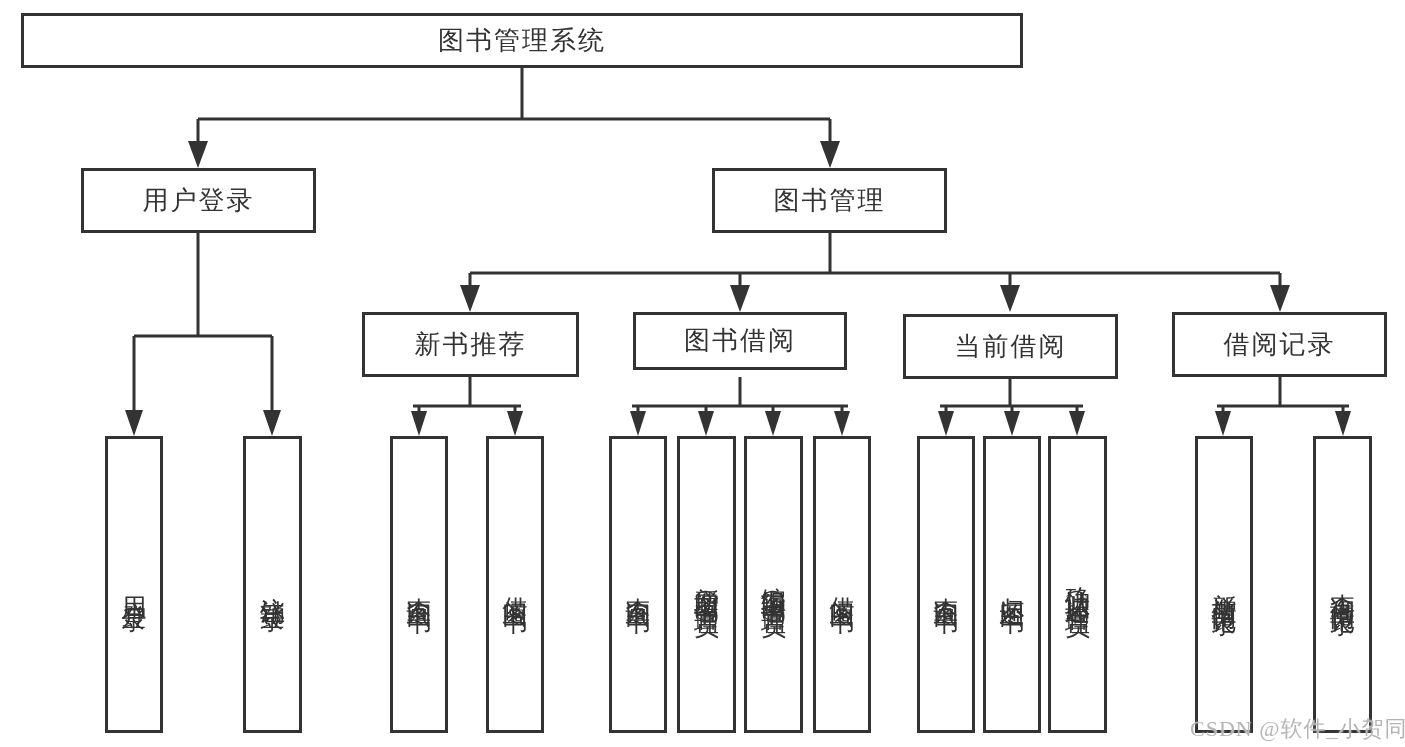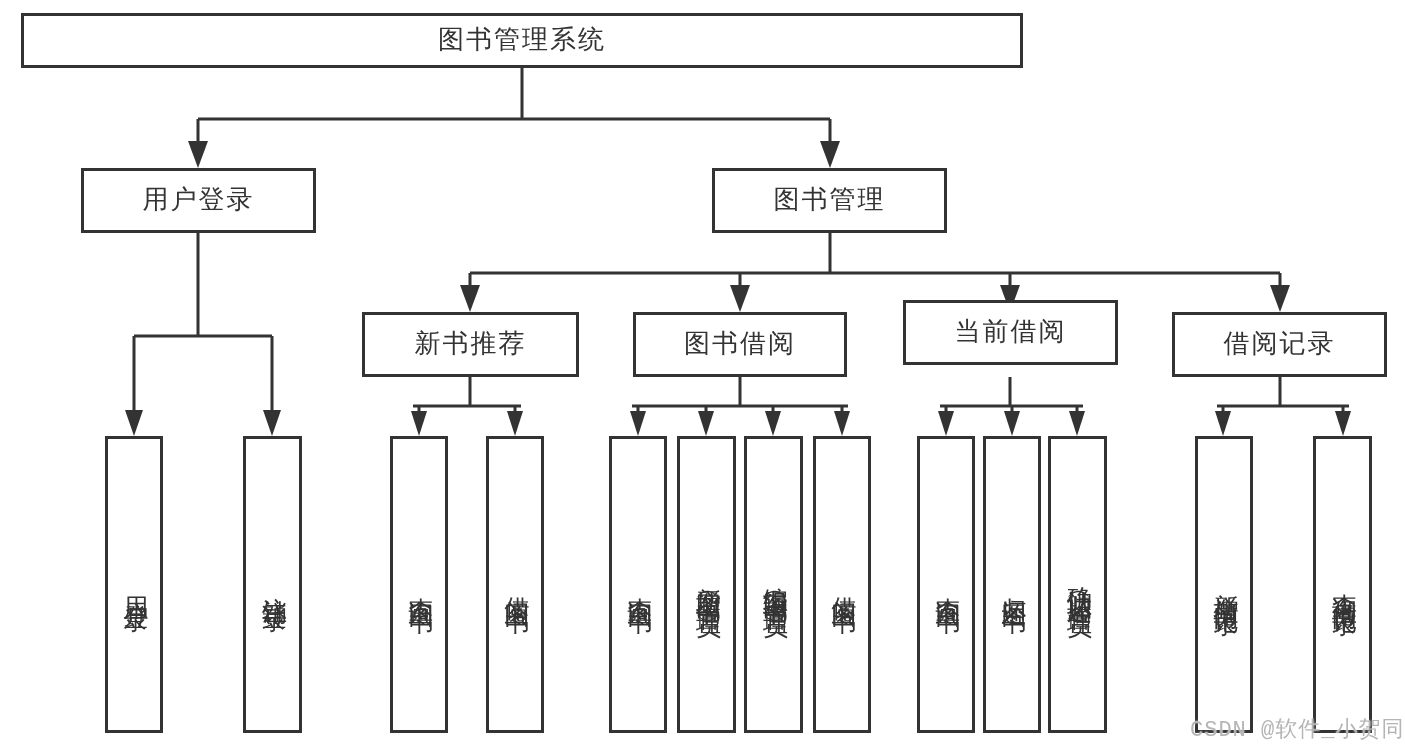--- a/index.html
+++ b/index.html
@@ -3,21 +3,21 @@
 <meta charset="utf-8">
 <style>
   :root{
     --line:#333333; --box-border:#333333; --box-fill:#ffffff;
     --text:#333333; --watermark:#b5b5b5; --background:#ffffff;
   }
   html,body{margin:0;padding:0;background:var(--background);}
   .stage{
     position:relative; width:1405px; height:747px; overflow:hidden;
     background:var(--background);
-    font-family:Liberation Mono, monospace;
+    font-family:Liberation Serif, serif;
   }
   .wires{position:absolute;left:0;top:0;width:1405px;height:747px;}
   .wire{stroke:var(--line);stroke-width:3;fill:none;}
   .head{fill:var(--line);stroke:none;}
   .box{
     position:absolute; box-sizing:border-box;
     background:var(--box-fill); border:3px solid var(--box-border);
     display:flex; align-items:center; justify-content:center;
     z-index:2;
   }
@@ -90,24 +90,24 @@
   <div class="box h" style="left:81px;top:168px;width:235px;height:65px">
     <span class="lbl">用户登录</span>
   </div>
   <div class="box h" style="left:362px;top:312px;width:217px;height:65px">
     <span class="lbl">新书推荐</span>
   </div>
 
   <div class="box h" style="left:712px;top:168px;width:235px;height:65px">
     <span class="lbl">图书管理</span>
   </div>
-  <div class="box h" style="left:633px;top:312px;width:214px;height:65px">
+  <div class="box h" style="left:633px;top:312px;width:214px;height:58px">
     <span class="lbl">图书借阅</span>
   </div>
-  <div class="box h" style="left:903px;top:300px;width:215px;height:65px">
+  <div class="box h" style="left:903px;top:314px;width:215px;height:65px">
     <span class="lbl">当前借阅</span>
   </div>
   <div class="box h" style="left:1172px;top:312px;width:215px;height:65px">
     <span class="lbl">借阅记录</span>
   </div>
 
   <div class="box v" style="left:105px;top:436px;width:58px;height:297px">
     <span class="lbl">用户登录</span>
   </div>
   <div class="box v" style="left:243px;top:436px;width:59px;height:297px">

